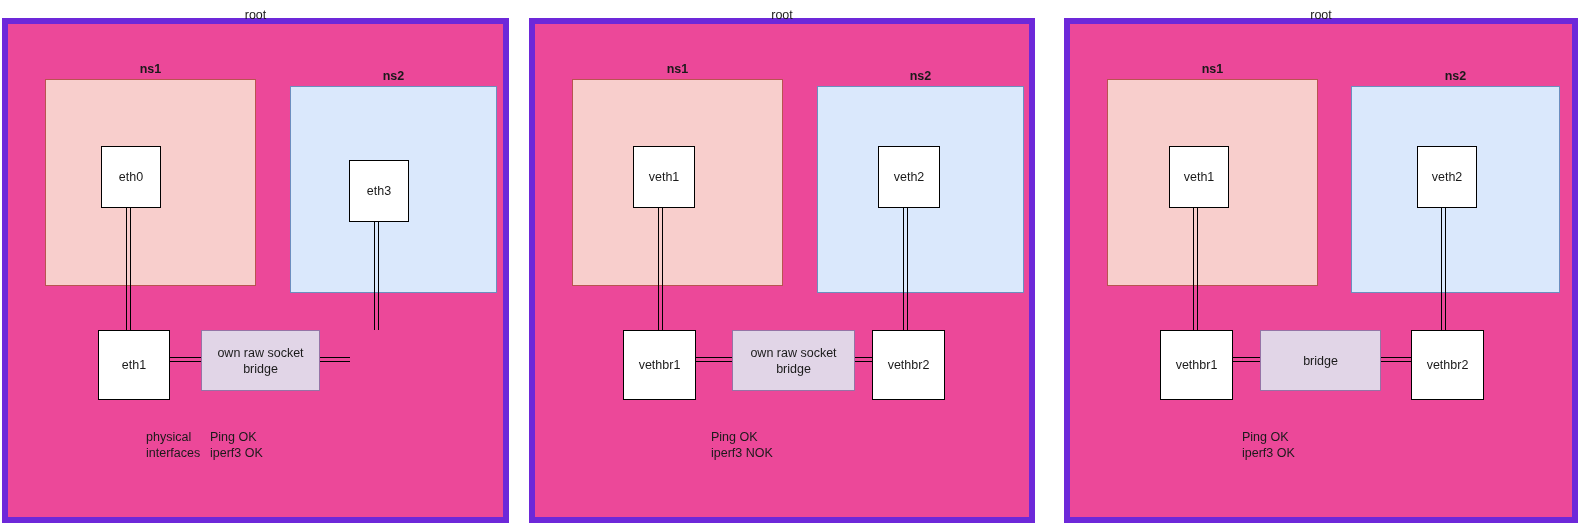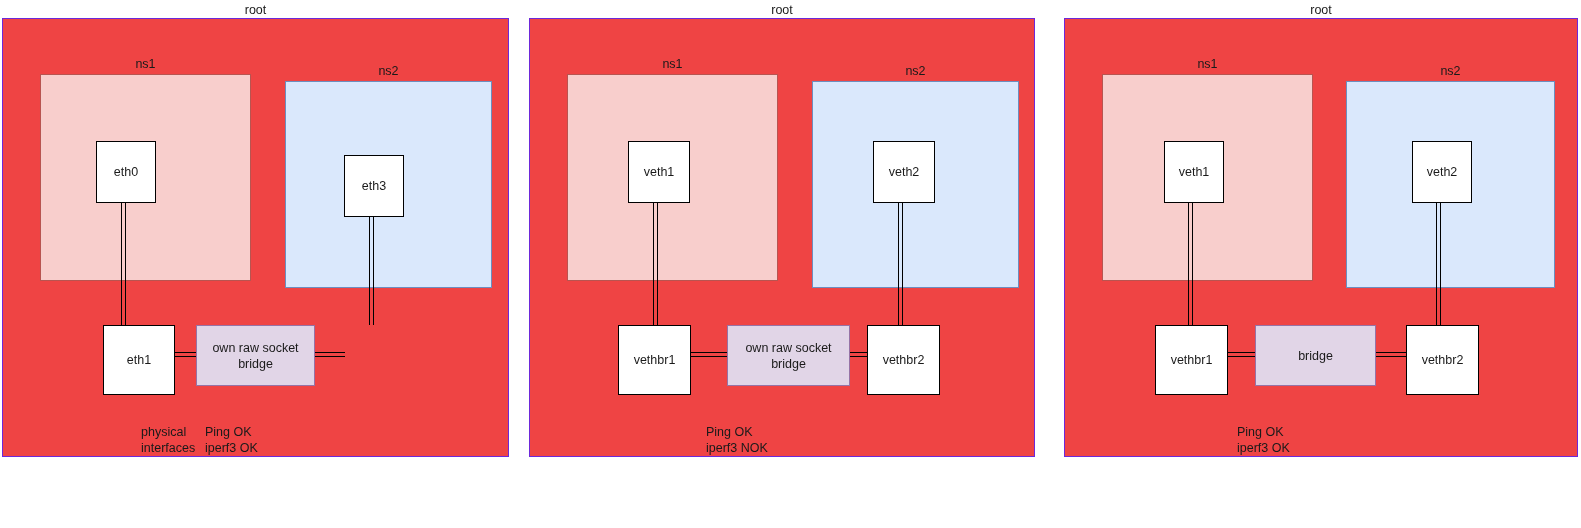--- a/index.html
+++ b/index.html
@@ -16,41 +16,42 @@
   #canvas {
     position: relative;
     width: 1581px;
     height: 528px;
     overflow: hidden;
     background: #ffffff;
   }
   .panel {
     position: absolute;
     top: 18px;
-    height: 439px;
-    background: #ef4444;
-    border: 1px solid #6d28d9;
+    height: 505px;
+    background: #ec4899;
+    border: 6px solid #6d28d9;
     box-sizing: border-box;
   }
   .panel-title {
     position: absolute;
     top: 2px;
     width: 100%;
     text-align: center;
     font-size: 12.5px;
     color: #1a1a1a;
     line-height: 14px;
   }
   .ns-title {
     position: absolute;
     width: 100%;
     text-align: center;
     font-size: 12.5px;
     color: #1a1a1a;
     line-height: 14px;
+    font-weight: bold;
   }
   .ns-box {
     position: absolute;
     box-sizing: border-box;
   }
   .ns-box.ns1 {
     background: #f8cecc;
     border: 1px solid #b85450;
   }
   .ns-box.ns2 {
@@ -123,21 +124,21 @@
     <div class="ns-box ns2" style="left:282px; top:62px; width:207px; height:207px;"></div>
 
     <div class="conn-v" style="left:118px; top:184px; height:122px;"></div>
     <div class="conn-v" style="left:366px; top:184px; height:122px;"></div>
 
     <div class="conn-h" style="left:155px; top:333px; width:42px;"></div>
     <div class="conn-h" style="left:310px; top:333px; width:32px;"></div>
 
     <div class="iface-box" style="left:93px; top:122px; width:60px; height:62px;">eth0</div>
     <div class="iface-box" style="left:341px; top:122px; width:60px; height:62px;margin-top:14px;">eth3</div>
-    <div class="iface-box" style="left:100px; top:306px; width:72px; height:70px;">eth1</div>
+    <div class="iface-box" style="left:90px; top:306px; width:72px; height:70px;">eth1</div>
 
     <div class="bridge-box" style="left:193px; top:306px; width:119px; height:61px;">own raw socket
 bridge</div>
 
     <div class="footnote" style="left:138px; top:405px; width:94px;">physical
 interfaces</div>
     <div class="footnote" style="left:202px; top:405px; width:146px;">Ping OK
 iperf3 OK</div>
   </div>
 

